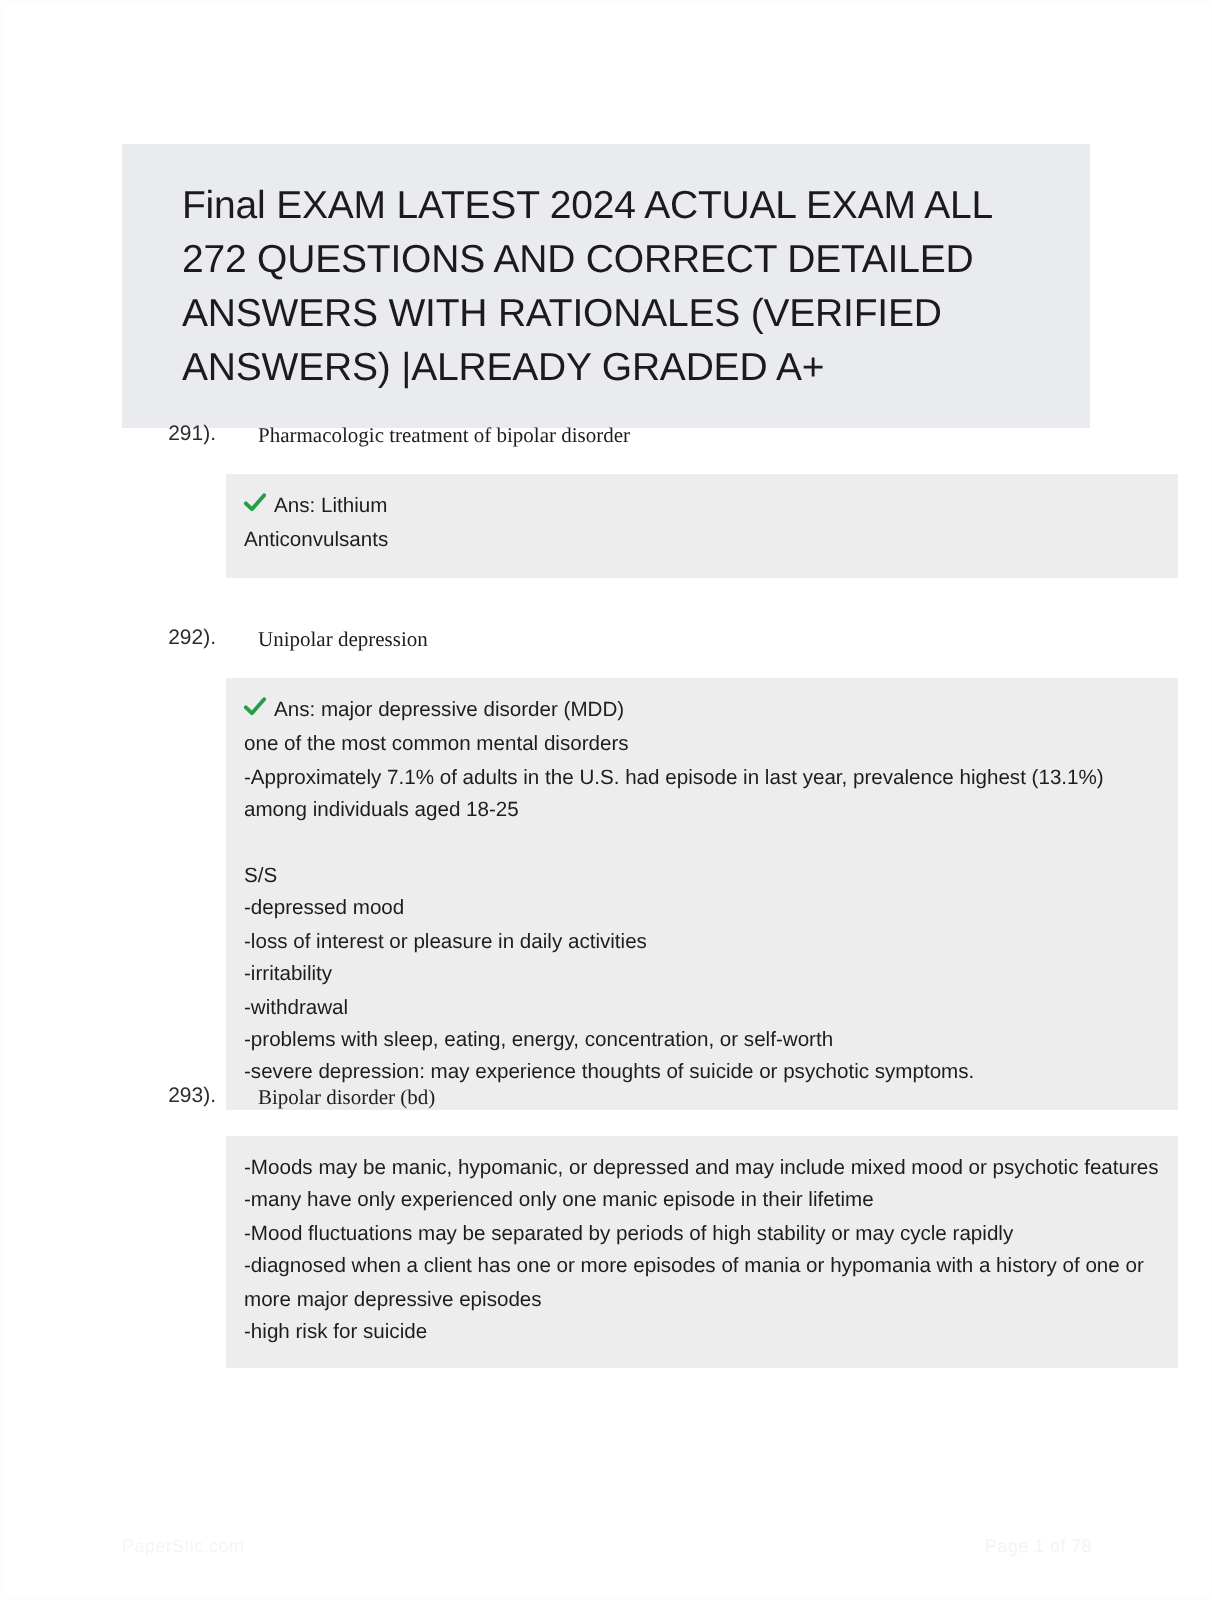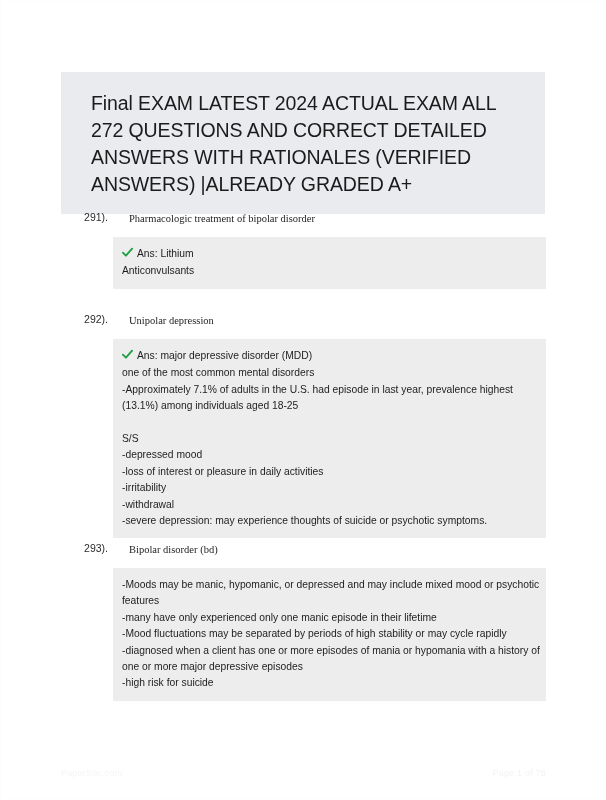--- a/index.html
+++ b/index.html
@@ -67,21 +67,21 @@
   }
   .qtext {
     margin-left: 21px;
     font-size: 10.5px;
     color: #1d1d1d;
     line-height: 15px;
     font-family: Liberation Serif, serif;
   }
   .answer-box {
     margin-left: 52px;
-    width: 433px;
+    width: 476px;
     background: #ededed;
     box-sizing: border-box;
     padding: 9px 3px 9px 9px;
   }
   .ans-line {
     font-size: 10.3px;
     line-height: 16.4px;
     color: #1d1d1d;
     white-space: pre-wrap;
   }
@@ -150,20 +150,21 @@
                 <path d="M1 6.2 L4.3 9.4 L11 1.8" fill="none" stroke="#22a046" stroke-width="2.1" stroke-linecap="round" stroke-linejoin="round"></path>
               </svg></span><span>Ans: major depressive disorder (MDD)</span></div>
           <div class="ans-line">one of the most common mental disorders</div>
           <div class="ans-line">-Approximately 7.1% of adults in the U.S. had episode in last year, prevalence highest (13.1%) among individuals aged 18-25</div>
           <div class="ans-line blank"></div>
           <div class="ans-line">S/S</div>
           <div class="ans-line">-depressed mood</div>
           <div class="ans-line">-loss of interest or pleasure in daily activities</div>
           <div class="ans-line">-irritability</div>
           <div class="ans-line">-withdrawal</div>
+          <div class="ans-line">-problems with sleep, eating, energy, concentration, or self-worth</div>
           <div class="ans-line">-severe depression: may experience thoughts of suicide or psychotic symptoms.</div>
         </div>
       </div>
       <div class="qblock" style="top: 542px;">
         <div class="qhead">
           <div class="qnum">293).</div>
           <div class="qtext">Bipolar disorder (bd)</div>
         </div>
         <div class="answer-box">
           <div class="ans-line">-Moods may be manic, hypomanic, or depressed and may include mixed mood or psychotic features</div>

